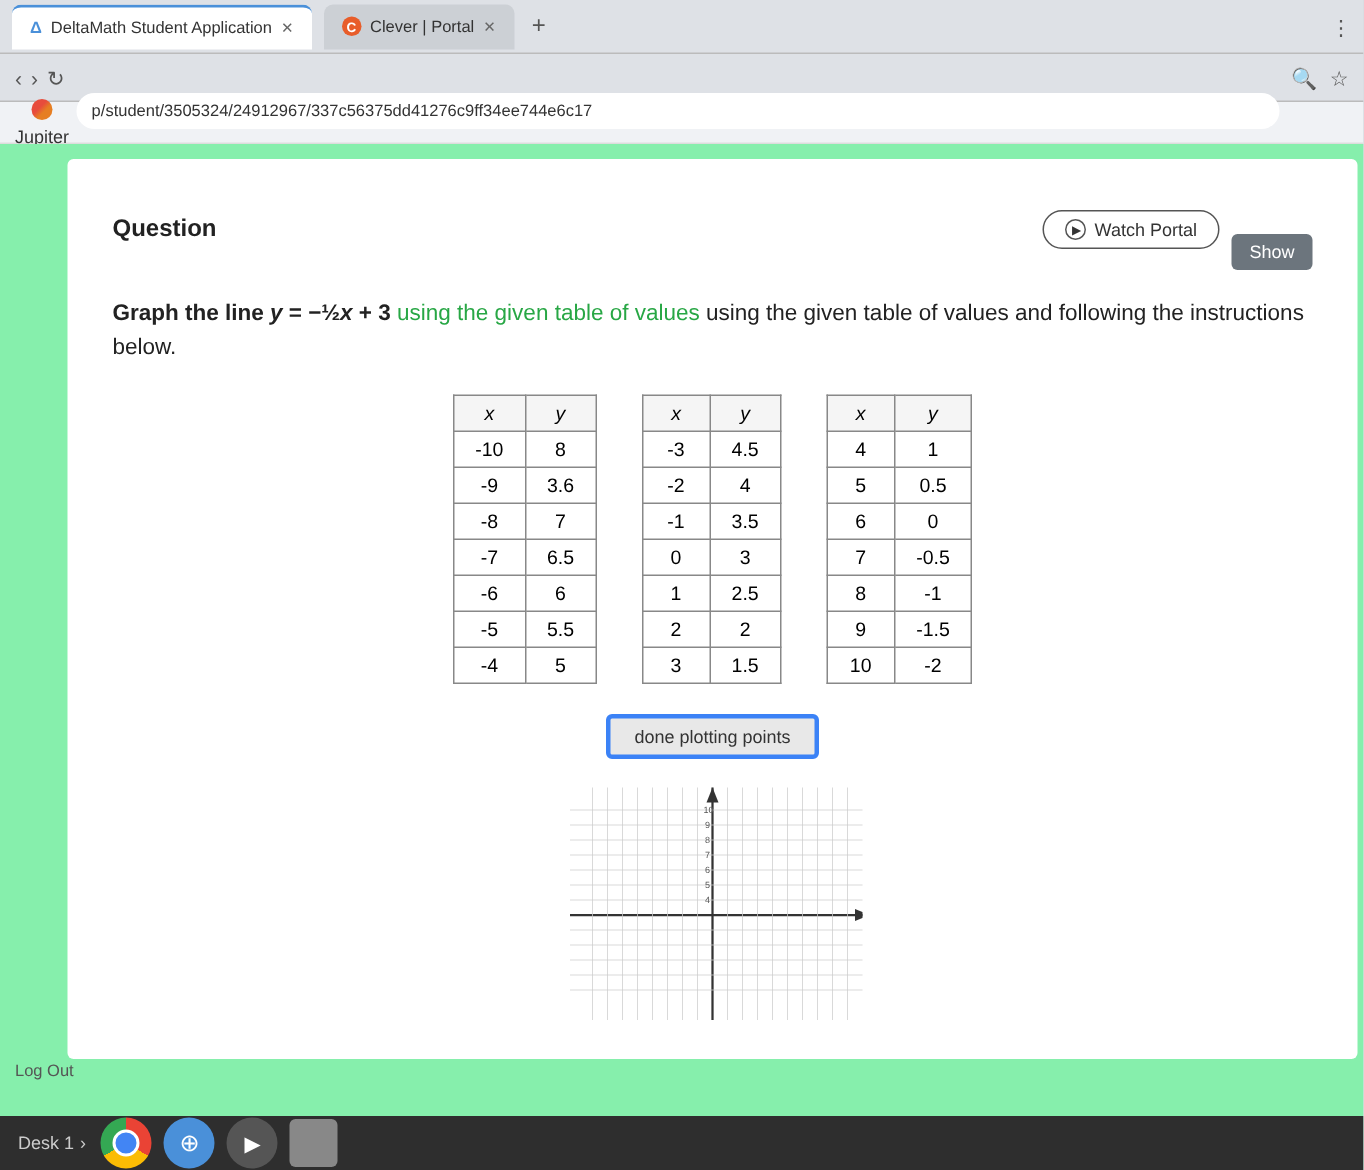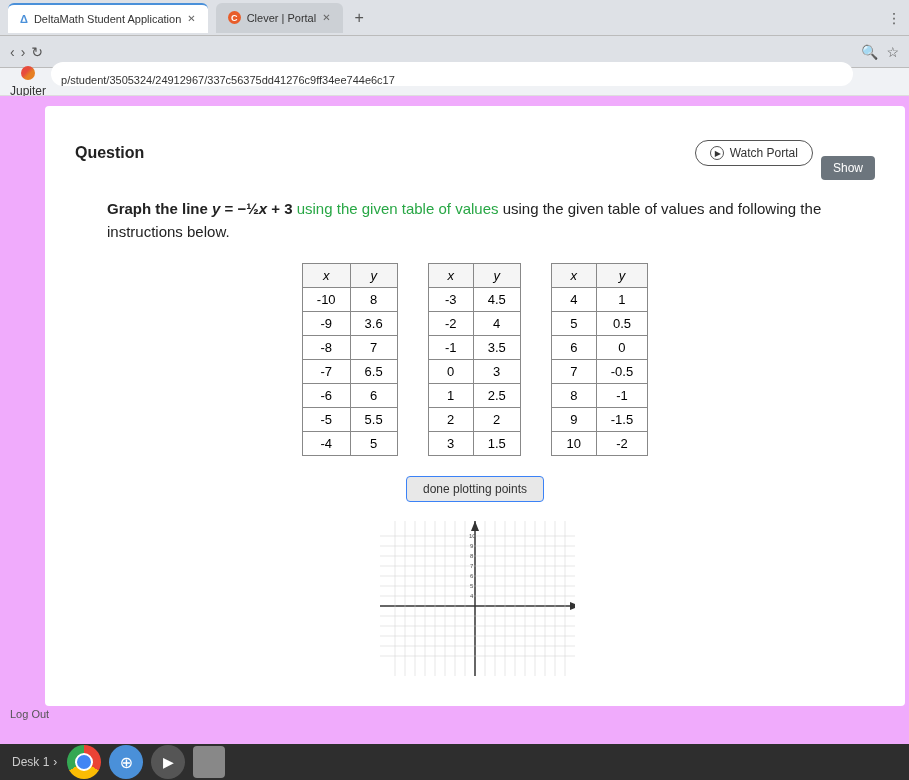--- a/index.html
+++ b/index.html
@@ -80,21 +80,21 @@
       padding: 0 10px;
       gap: 8px;
       border-bottom: 1px solid #bbb;
     }
     .url-box {
       background: #fff;
       border-radius: 14px;
       flex: 1;
       height: 24px;
       display: flex;
-      align-items: flex-end;
+      align-items: center;
       padding: 0 10px;
       font-size: 11px;
       color: #333;
       margin-top: 44px;
     }
     .nav-icons {
       font-size: 14px;
       color: #555;
       display: flex;
       gap: 6px;
@@ -122,21 +122,21 @@
     .jupiter-icon {
       width: 14px;
       height: 14px;
       border-radius: 50%;
       background: linear-gradient(135deg, #e74c3c 40%, #e67e22 60%);
       display: inline-block;
     }
 
     
     .main-content {
-      background: #f0abfc;
+      background: #86efac;
       height: calc(780px - 96px);
       position: relative;
       overflow: hidden;
       padding-left: 41px;
     }
 
     .page-area {
       background: #fff;
       margin: 10px auto;
       width: 860px;
@@ -192,21 +192,20 @@
       font-size: 12px;
       cursor: pointer;
       margin-top: 30px;
     }
 
     .problem-text {
       font-size: 15px;
       color: #222;
       margin-bottom: 20px;
       line-height: 1.5;
-      margin-left: 32px;
     }
     .green-text {
       color: #28a745;
     }
 
     
     .tables-row {
       display: flex;
       gap: 30px;
       margin-bottom: 20px;
@@ -225,21 +224,21 @@
     table.value-table th {
       background: #f5f5f5;
       font-style: italic;
       font-weight: normal;
     }
 
     .done-btn {
       display: block;
       margin: 0 auto 14px auto;
       background: #e8e8e8;
-      border: 1px solid #3b82f6;
+      border: 3px solid #3b82f6;
       border-radius: 4px;
       padding: 5px 16px;
       font-size: 12px;
       cursor: pointer;
       color: #333;
     }
 
     .plot-instructions {
       font-size: 13px;
       color: #333;

